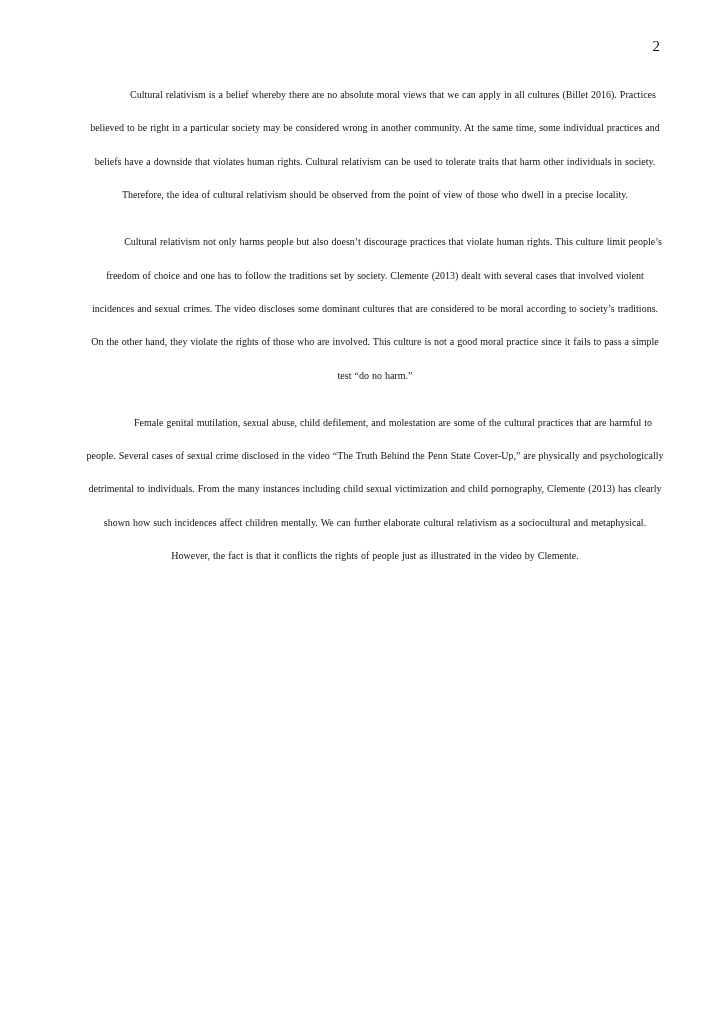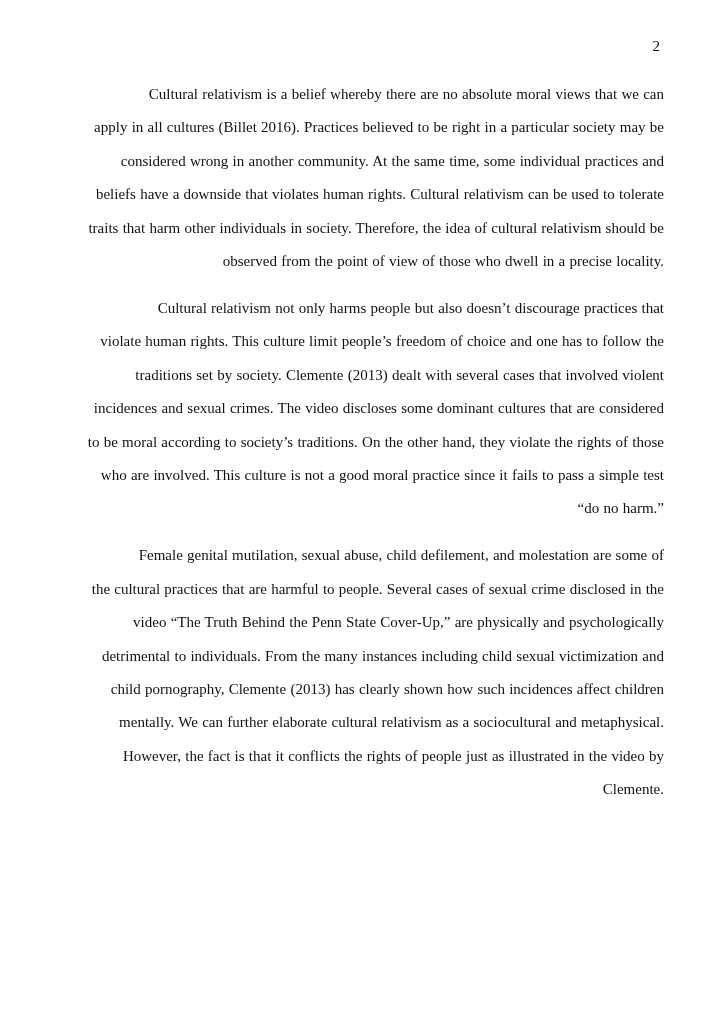--- a/index.html
+++ b/index.html
@@ -26,24 +26,24 @@
     color: #111111;
   }
   .content {
     position: absolute;
     top: 78px;
     left: 86px;
     right: 60px;
   }
   .para {
     margin: 0 0 13.5px 0;
-    font-size: 15px;
+    font-size: 10px;
     line-height: 33.4px;
     text-indent: 36px;
-    text-align: right;
+    text-align: center;
     word-spacing: 0.5px;
     color: #111111;
   }
 </style>
 </head>
 <body>
 
 <div class="page">
   <div class="page-number">2</div>
 

